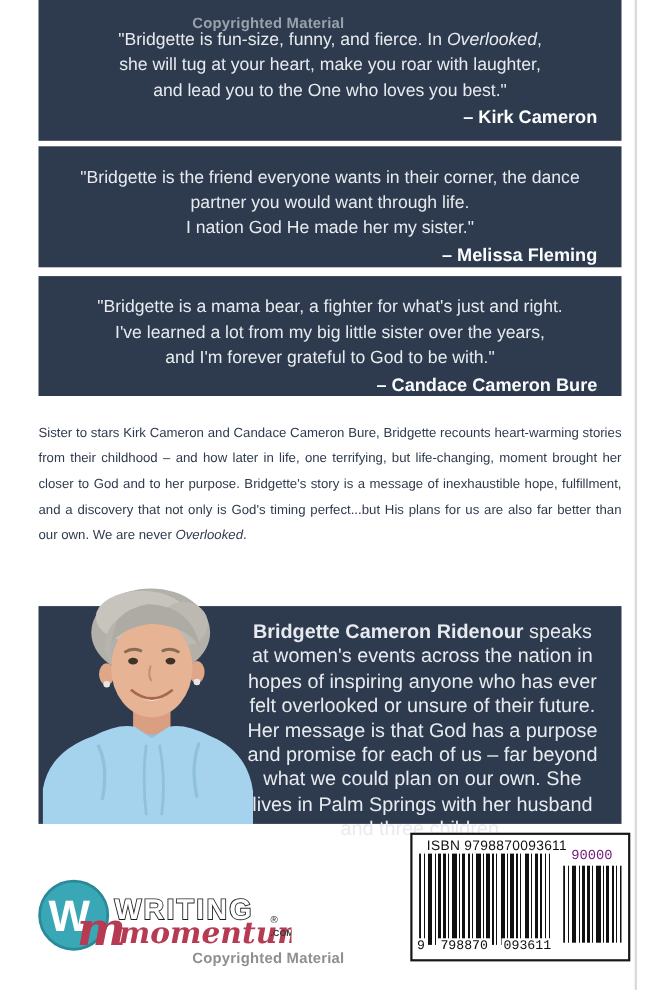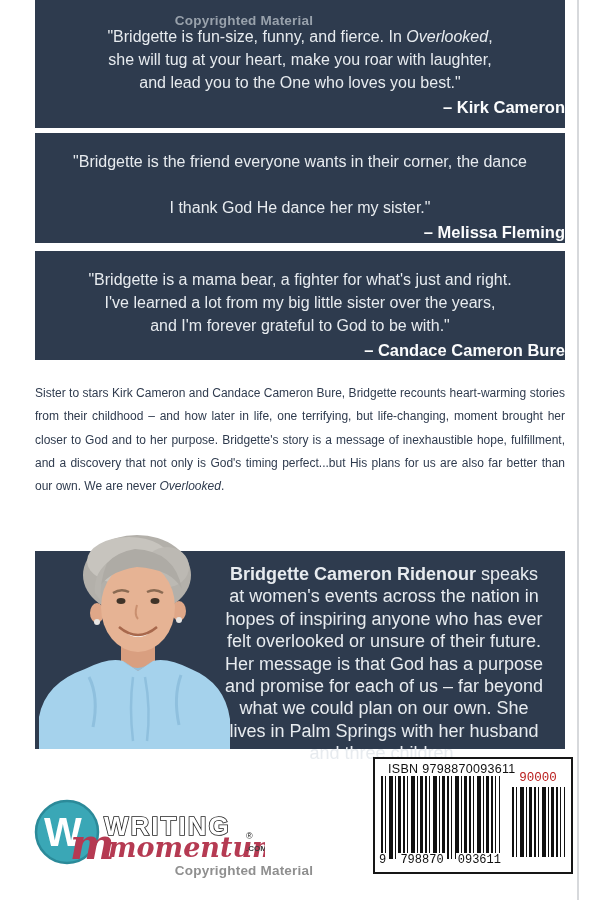--- a/index.html
+++ b/index.html
@@ -8,56 +8,56 @@
 
   .edge-line{position:absolute;top:0;left:577px;width:2px;height:900px;background:#cdd0d3;opacity:.8;}
 
   .copyright{position:absolute;left:0;width:488px;text-align:center;font-size:13.5px;font-weight:bold;letter-spacing:.2px;}
   .copyright.top{top:13px;color:#99a2ac;z-index:6;}
   .copyright.bottom{top:863px;color:#8f8f8f;}
 
   .navy{position:absolute;left:35px;width:530px;background:#2e3b4e;box-sizing:border-box;}
   .quote-block{color:#e7ebef;}
   .q-text{font-size:16px;line-height:23px;text-align:center;padding:0 6px;}
-  .q-attr{font-size:16.5px;font-weight:bold;color:#fbfcfd;text-align:right;margin-top:4px;}
+  .q-attr{font-size:16.5px;font-weight:bold;color:#fbfcfd;text-align:right;padding-right:22px;margin-top:4px;}
   #quote-1{top:0;height:128px;padding-top:25px;}
   #quote-2{top:133px;height:110px;padding-top:17px;}
   #quote-3{top:251px;height:109px;padding-top:17px;}
 
   .synopsis{position:absolute;left:35px;top:382px;width:530px;color:#2f3b4e;font-size:12px;line-height:23.3px;text-align:justify;}
 
   .bio-block{top:551px;height:198px;color:#e7ebef;}
   .bio-text{position:absolute;left:185px;top:12px;width:328px;font-size:18px;line-height:22.4px;text-align:center;}
   .author-photo{position:absolute;left:-2px;top:-24px;width:200px;height:222px;pointer-events:none;}
 
   .logo{position:absolute;left:30px;top:795px;width:235px;height:72px;}
 
   .barcode-box{position:absolute;left:373px;top:757px;width:200px;height:117px;background:#fff;border:2px solid #161616;box-sizing:border-box;padding-left:48px;}
   .isbn-label{position:absolute;left:13px;top:3px;font-size:12.5px;color:#111;letter-spacing:.3px;font-family:"Liberation Sans",sans-serif;}
   .bars{background:repeating-linear-gradient(90deg,#111 0 2px,#fff 2px 4px,#111 4px 5px,#fff 5px 8px,#111 8px 12px,#fff 12px 14px,#111 14px 15px,#fff 15px 17px,#111 17px 20px,#fff 20px 22px);}
   .bars-main{position:absolute;left:6px;top:17px;width:119px;height:83px;}
   .bars-supp{position:absolute;left:137px;top:28px;width:53px;height:70px;}
   .barcode-digits{position:absolute;left:2px;top:94px;width:126px;display:flex;justify-content:space-between;font-family:"Liberation Mono",monospace;font-size:12px;color:#111;}
   .barcode-digits span{background:#fff;padding:0 2px;}
-  .price-code{position:absolute;left:133px;top:12px;width:60px;text-align:center;font-family:"Liberation Mono",monospace;font-size:12.5px;color:#b91c1c;}
+  .price-code{position:absolute;left:133px;top:12px;width:60px;text-align:center;font-family:"Liberation Mono",monospace;font-size:12.5px;color:#701a75;}
 </style>
 </head>
 <body>
 
 <div class="page">
 
   <div class="copyright top">Copyrighted Material</div>
 
   <div class="navy quote-block" id="quote-1">
     <div class="q-text"><span>"Bridgette is fun-size, funny, and fierce. In </span><span style="font-style: italic;">Overlooked</span><span>,</span><br><span>she will tug at your heart, make you roar with laughter,</span><br><span>and lead you to the One who loves you best."</span></div>
     <div class="q-attr">– Kirk Cameron</div>
   </div>
 
   <div class="navy quote-block" id="quote-2">
-    <div class="q-text"><span>"Bridgette is the friend everyone wants in their corner, the dance</span><br><br><span>I thank God He dance her my sister."</span></div>
+    <div class="q-text"><span>"Bridgette is the friend everyone wants in their corner, the dance</span><br><span>partner you would want through life.</span><br><span>I nation God He made her my sister."</span></div>
     <div class="q-attr">– Melissa Fleming</div>
   </div>
 
   <div class="navy quote-block" id="quote-3">
     <div class="q-text"><span>"Bridgette is a mama bear, a fighter for what's just and right.</span><br><span>I've learned a lot from my big little sister over the years,</span><br><span>and I'm forever grateful to God to be with."</span></div>
     <div class="q-attr">– Candace Cameron Bure</div>
   </div>
 
   <div class="synopsis"><span>Sister to stars Kirk Cameron and Candace Cameron Bure, Bridgette recounts heart-warming stories from their childhood – and how later in life, one terrifying, but life-changing, moment brought her closer to God and to her purpose. Bridgette's story is a message of inexhaustible hope, fulfillment, and a discovery that not only is God's timing perfect...but His plans for us are also far better than our own. We are never </span><span style="font-style: italic;">Overlooked</span><span>.</span></div>
 

